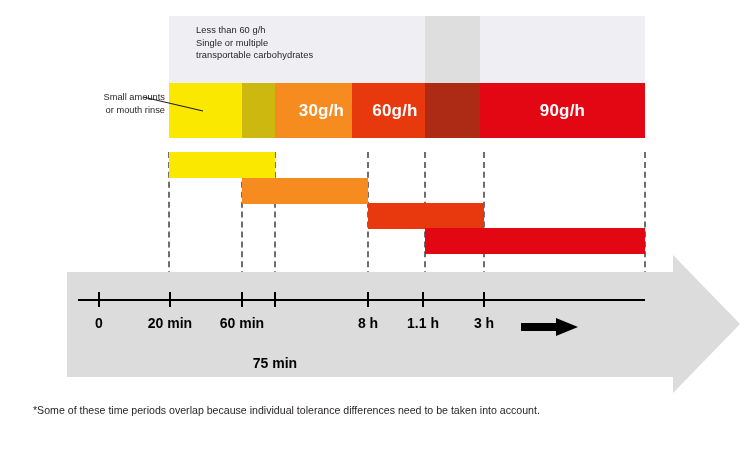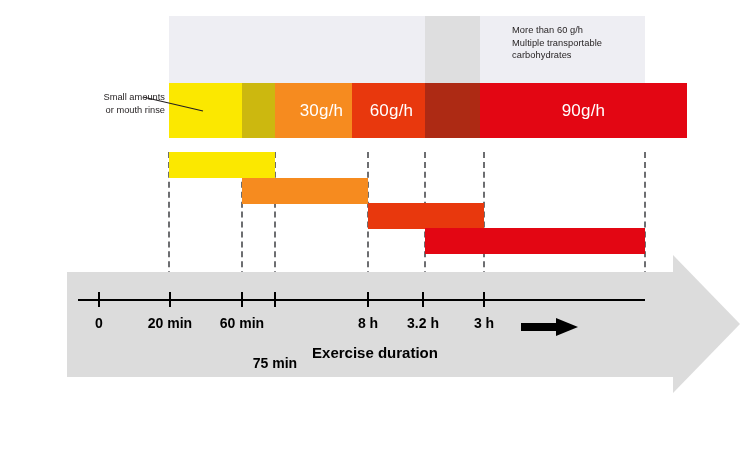--- a/index.html
+++ b/index.html
@@ -14,21 +14,21 @@
   .hdr-right{left:480px;width:165px;}
   .hdr-txt{position:absolute;font-size:9.3px;line-height:12.6px;color:#231f20;
            letter-spacing:.05px;white-space:pre-line;}
   .hdr-txt.l{left:196px;top:24px;}
   .hdr-txt.r{left:512px;top:24px;}
 
   
   .cbar{position:absolute;top:83px;height:55px;}
   .cbar-label{position:absolute;top:0;left:0;width:100%;height:100%;
               display:flex;align-items:center;justify-content:center;
-              color:#fff;font-size:17px;font-weight:normal;letter-spacing:.2px;}
+              color:#fff;font-size:17px;font-weight:bold;letter-spacing:.2px;}
 
   
   .small-amt{position:absolute;left:85px;top:91px;width:80px;text-align:right;
              font-size:9.3px;line-height:12.6px;color:#231f20;white-space:pre-line;}
   .leader{position:absolute;left:142px;top:95px;width:62px;height:18px;}
 
   
   .tbar{position:absolute;height:26px;}
 
   
@@ -58,35 +58,35 @@
   .notes div{white-space:nowrap;}
 </style>
 </head>
 <body>
 
 <div class="stage">
 
   <div class="hdr hdr-left"></div>
   <div class="hdr hdr-mid"></div>
   <div class="hdr hdr-right"></div>
-  <div class="hdr-txt r">More than 60 g/h
-Multiple transportable
-carbohydrates</div>
+  <div class="hdr-txt l">Less than 60 g/h
+Single or multiple
+transportable carbohydrates</div>
 
   <div id="colour-bar">
       <div class="cbar" style="left: 169px; width: 73px; background: rgb(251, 232, 0);"></div>
       <div class="cbar" style="left: 242px; width: 33px; background: rgb(204, 184, 15);"></div>
       <div class="cbar" style="left: 275px; width: 93px; background: rgb(246, 139, 31);">
         <div class="cbar-label">30g/h</div>
       </div>
-      <div class="cbar" style="left: 352px; width: 79px; background: rgb(232, 56, 13);">
+      <div class="cbar" style="left: 352px; width: 79px; background: rgb(232, 56, 13); padding-left: 7px;">
         <div class="cbar-label">60g/h</div>
       </div>
       <div class="cbar" style="left: 425px; width: 55px; background: rgb(173, 42, 20);"></div>
-      <div class="cbar" style="left: 480px; width: 165px; background: rgb(227, 6, 19); padding-left: 42px;">
+      <div class="cbar" style="left: 480px; width: 165px; background: rgb(227, 6, 19);">
         <div class="cbar-label">90g/h</div>
       </div>
     </div>
 
   <div class="small-amt">Small amounts
 or mouth rinse</div>
   <svg class="leader" viewBox="0 0 62 18">
     <line x1="1" y1="2" x2="61" y2="16" stroke="#231f20" stroke-width="1.2"></line>
   </svg>
 
@@ -116,23 +116,23 @@
       <div class="tlabel" style="left: 99px;">0</div>
       <div class="tick" style="left: 169px;"></div>
       <div class="tlabel" style="left: 170px;">20 min</div>
       <div class="tick" style="left: 241px;"></div>
       <div class="tlabel" style="left: 242px;">60 min</div>
       <div class="tick" style="left: 274px;"></div>
       <div class="tlabel" style="left: 275px; margin-top: 40px;">75 min</div>
       <div class="tick" style="left: 367px;"></div>
       <div class="tlabel" style="left: 368px;">8 h</div>
       <div class="tick" style="left: 422px;"></div>
-      <div class="tlabel" style="left: 423px;">3.2 h</div>
+      <div class="tlabel" style="left: 423px;">1.1 h</div>
       <div class="tick" style="left: 483px;"></div>
       <div class="tlabel" style="left: 484px;">3 h</div>
     </div>
   <div class="arrow-shaft"></div>
   <div class="arrow-head"></div>
-  <div class="axis-title">Exercise duration</div>
 
   <div class="notes">
+    <div>*Some of these time periods overlap because individual tolerance differences need to be taken into account.</div>
   </div>
 </div>
 
 </body></html>

